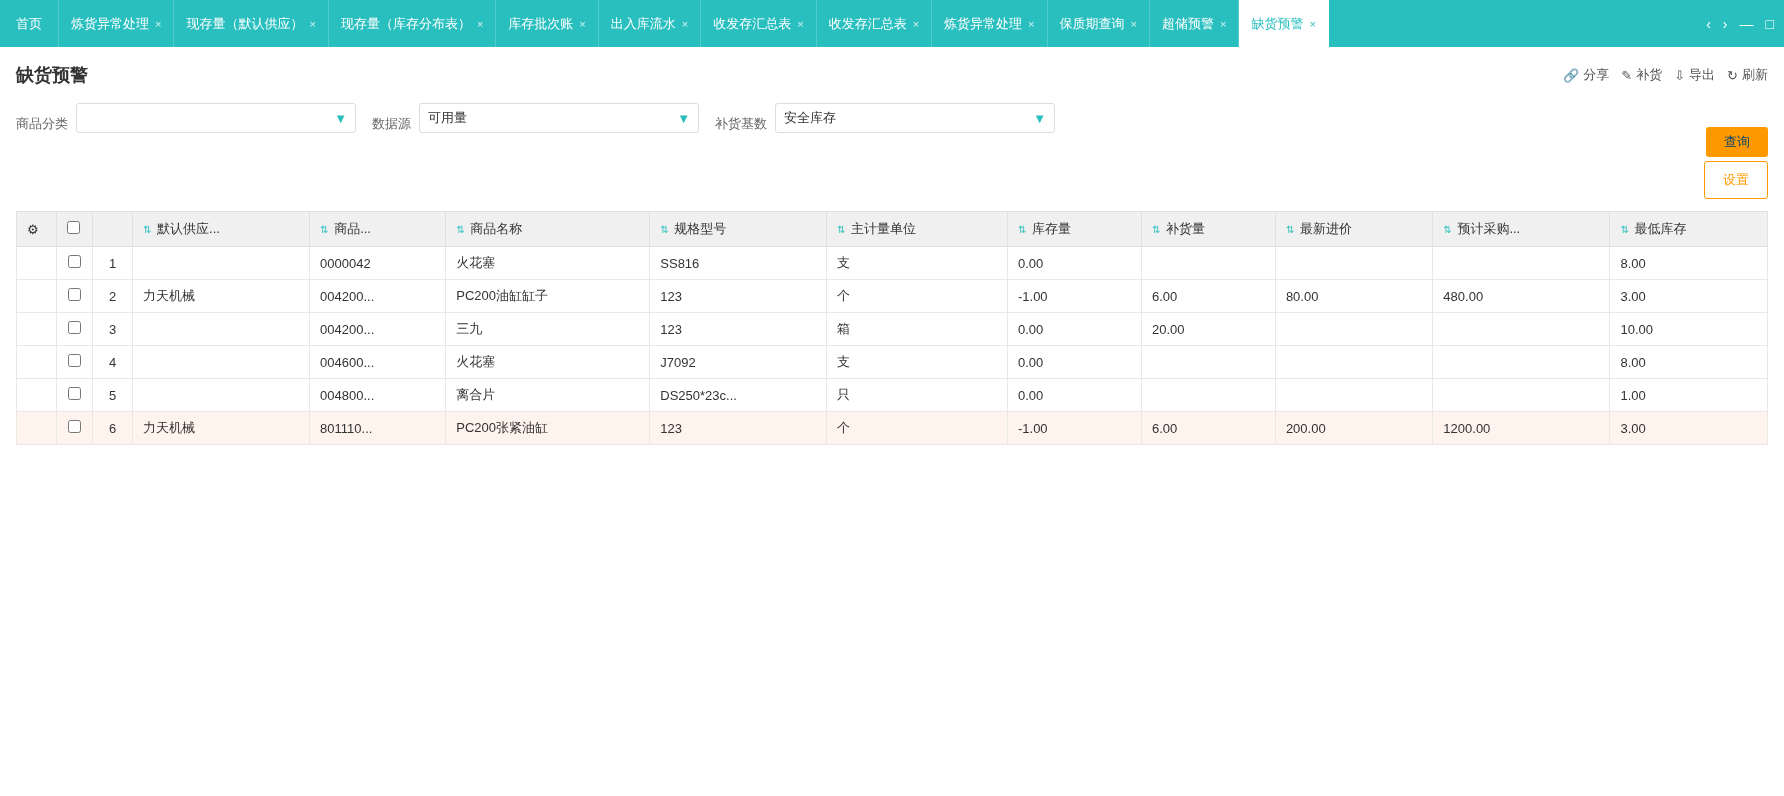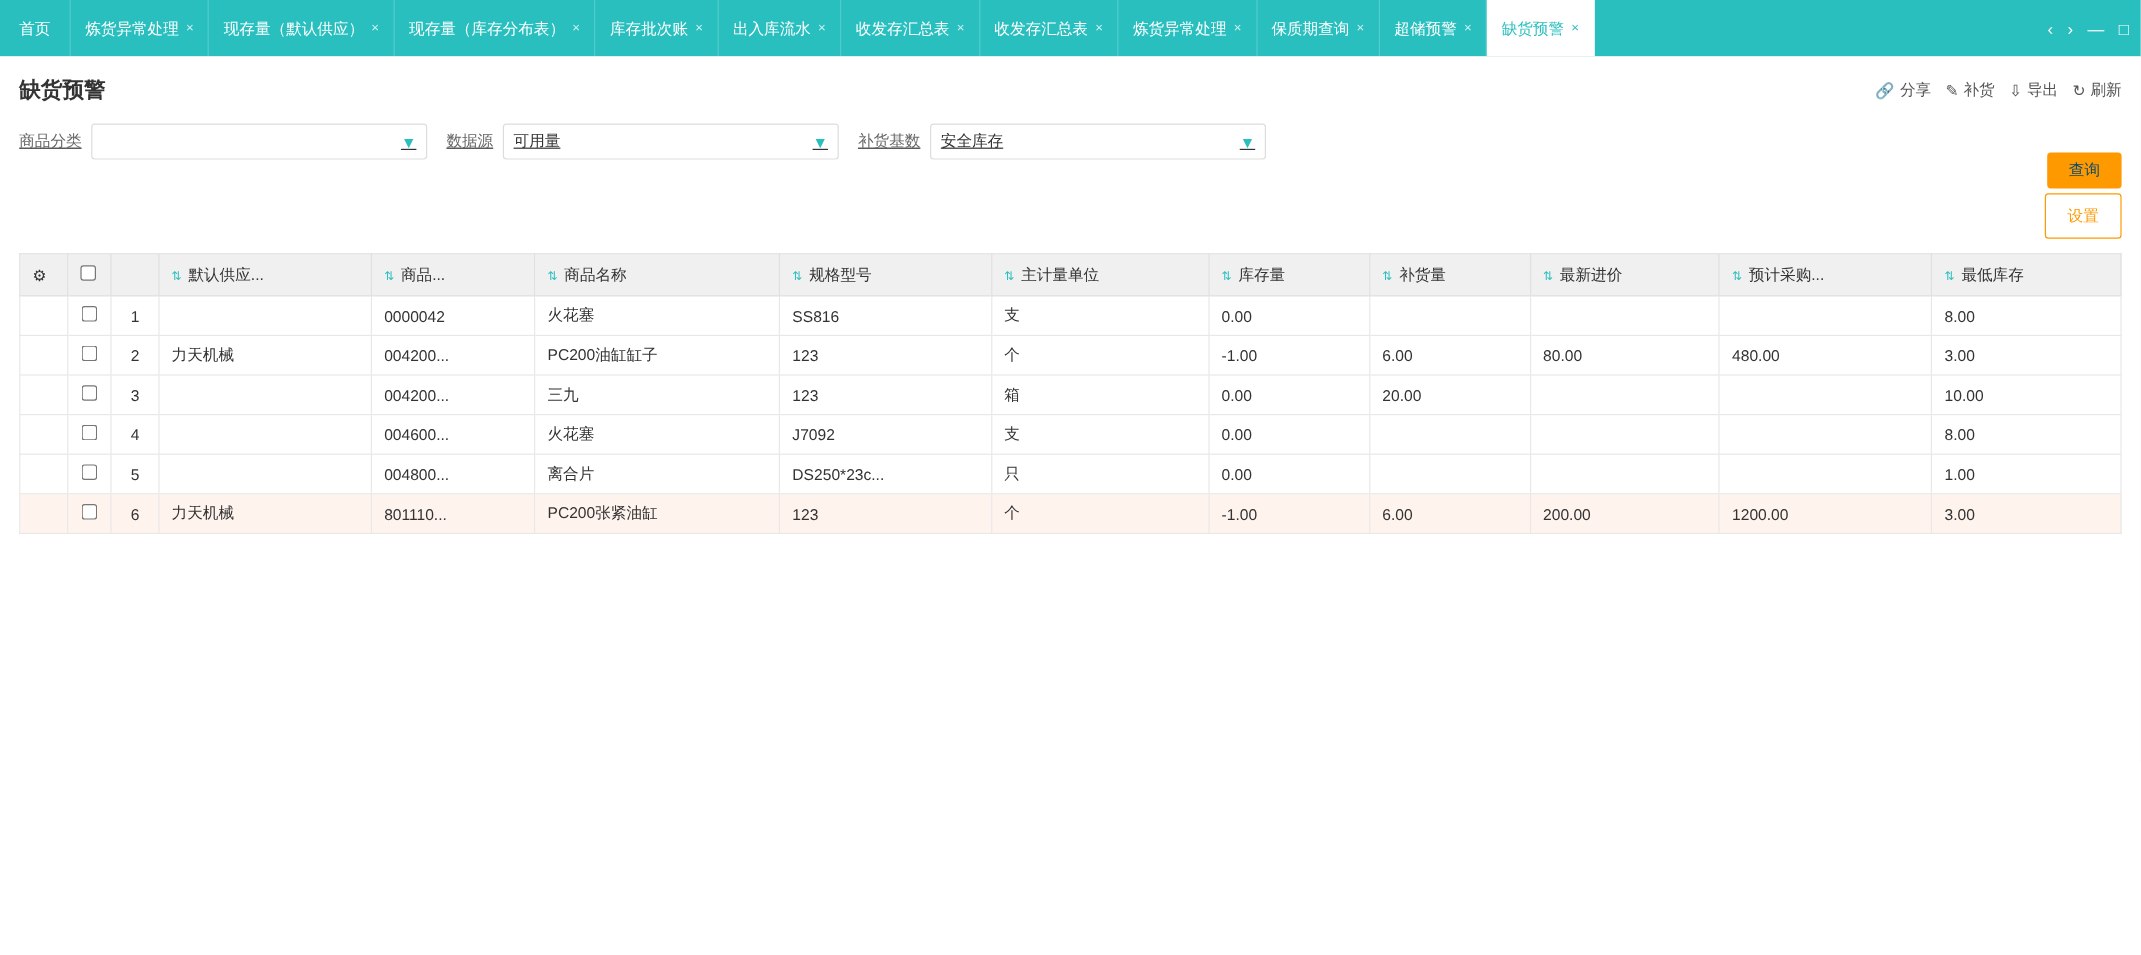--- a/index.html
+++ b/index.html
@@ -89,23 +89,22 @@
       align-items: center;
       gap: 4px;
       color: #555;
       cursor: pointer;
       font-size: 13px;
       background: none;
       border: none;
     }
     .filter-group {
       display: flex;
-      align-items: center;
+      align-items: flex-end;
       gap: 8px;
-      text-decoration: underline;
     }
     .filter-label {
       color: #666;
       font-size: 13px;
       white-space: nowrap;
     }
     .filter-select {
       display: flex;
       align-items: center;
       border: 1px solid #ddd;

